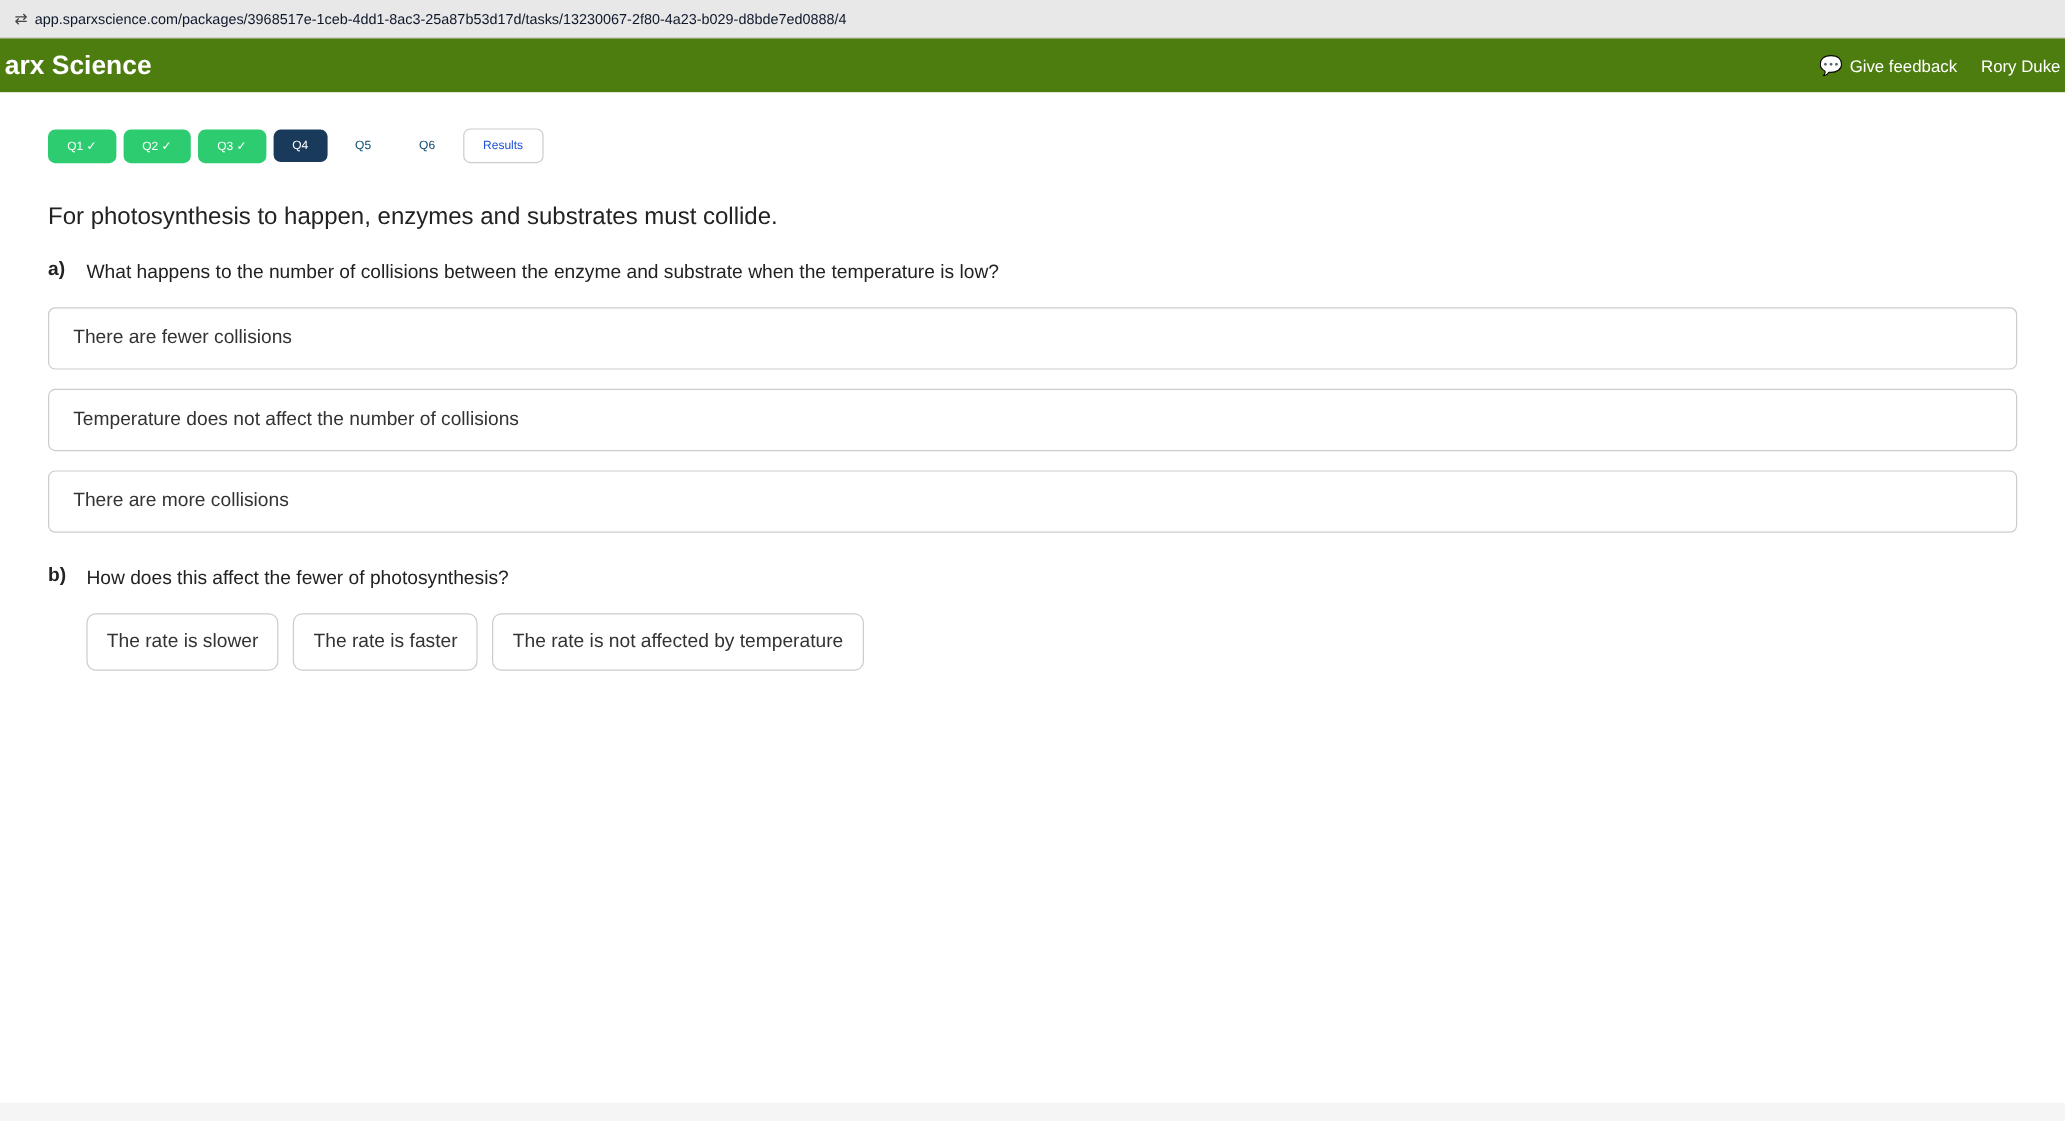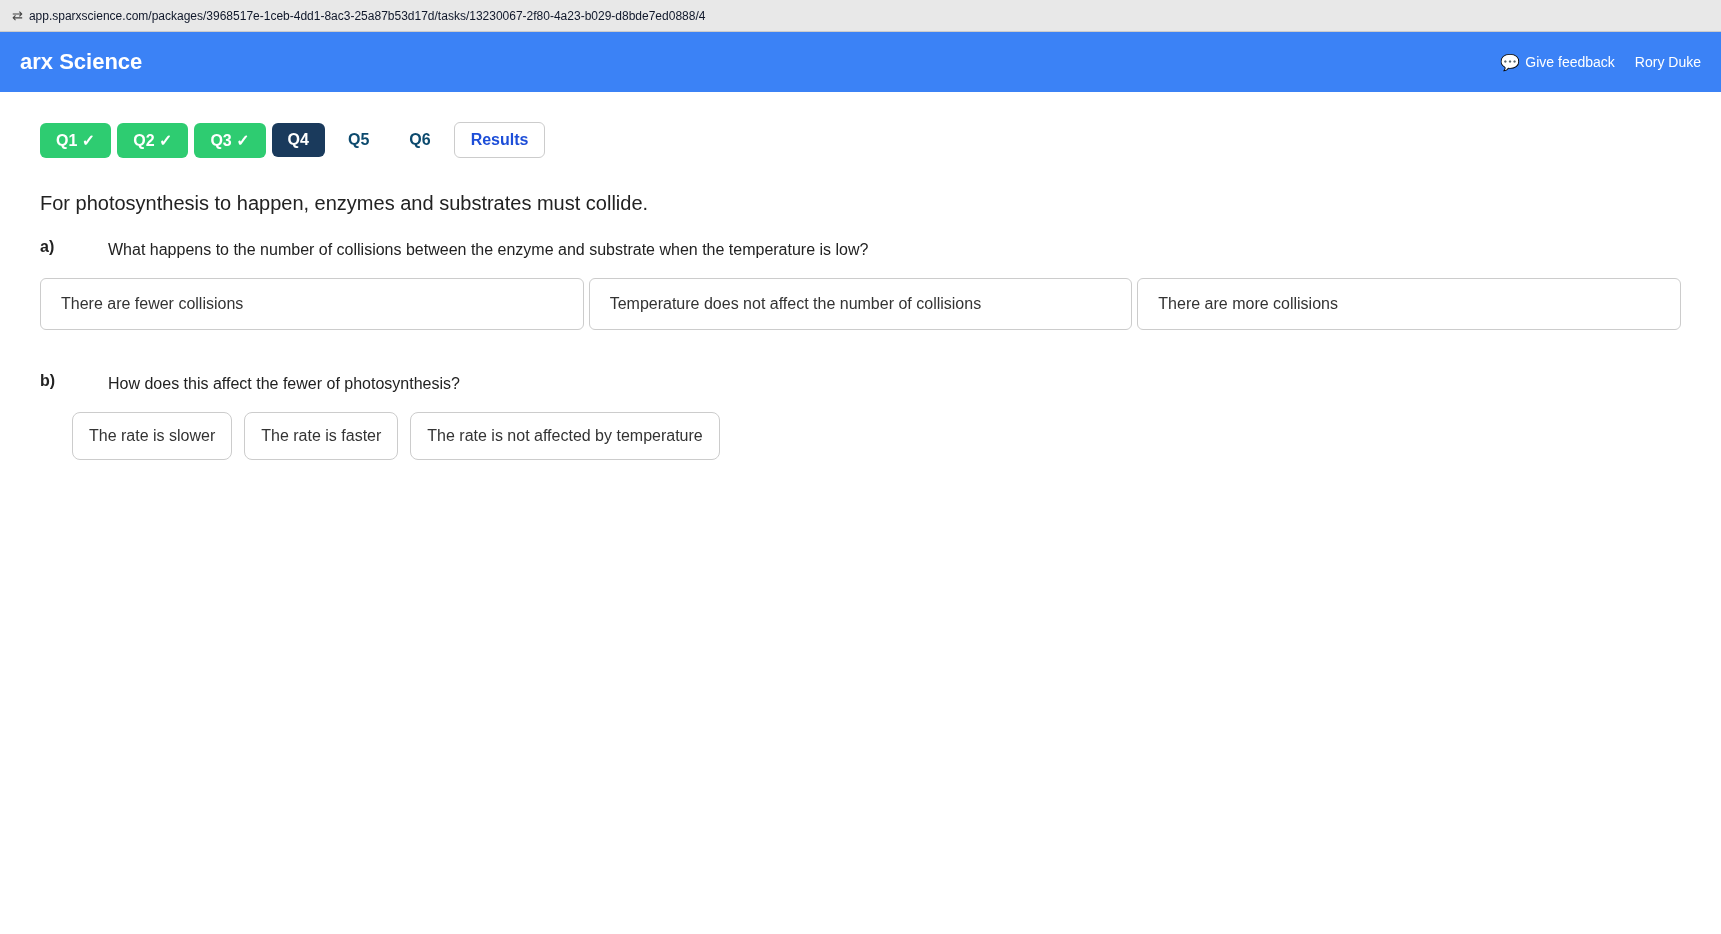--- a/index.html
+++ b/index.html
@@ -19,26 +19,26 @@
       align-items: center;
       gap: 6px;
     }
 
     .browser-bar .url {
       color: #0f172a;
       font-size: 12px;
     }
 
     .top-nav {
-      background: #3b82f6;
-      padding: 0 20px;
+      background: #4d7c0f;
+      padding: 0 4px;
       display: flex;
       align-items: center;
       justify-content: space-between;
-      height: 60px;
+      height: 45px;
     }
 
     .top-nav .brand {
       color: white;
       font-size: 22px;
       font-weight: bold;
     }
 
     .top-nav .nav-right {
       display: flex;
@@ -71,22 +71,22 @@
       display: flex;
       align-items: center;
       gap: 6px;
       margin-bottom: 30px;
     }
 
     .tab-btn {
       padding: 8px 16px;
       border-radius: 6px;
       border: none;
-      font-size: 16px;
-      font-weight: bold;
+      font-size: 10px;
+      font-weight: normal;
       cursor: pointer;
     }
 
     .tab-btn.completed {
       background: #2ecc71;
       color: white;
     }
 
     .tab-btn.active {
       background: #1a3a5c;
@@ -123,28 +123,28 @@
       font-weight: bold;
       font-size: 16px;
       color: #222;
       min-width: 24px;
     }
 
     .sub-text {
       font-size: 16px;
       color: #222;
       line-height: 1.5;
-      margin-left: 36px;
     }
 
     .answer-options {
       margin-left: 0;
       display: flex;
-      gap: 5px;
-      margin-bottom: 42px;
+      flex-direction: column;
+      gap: 16px;
+      margin-bottom: 27px;
     }
 
     .answer-option {
       border: 1.5px solid #ccc;
       border-radius: 6px;
       padding: 16px 20px;
       font-size: 16px;
       color: #333;
       background: white;
       cursor: pointer;

